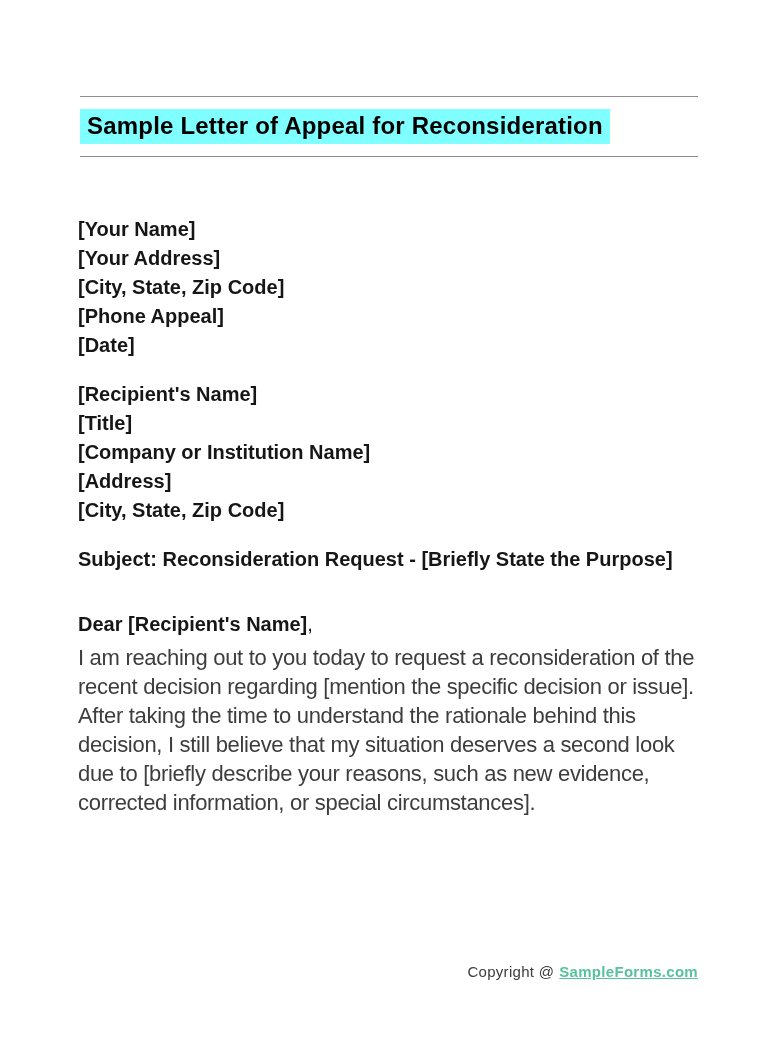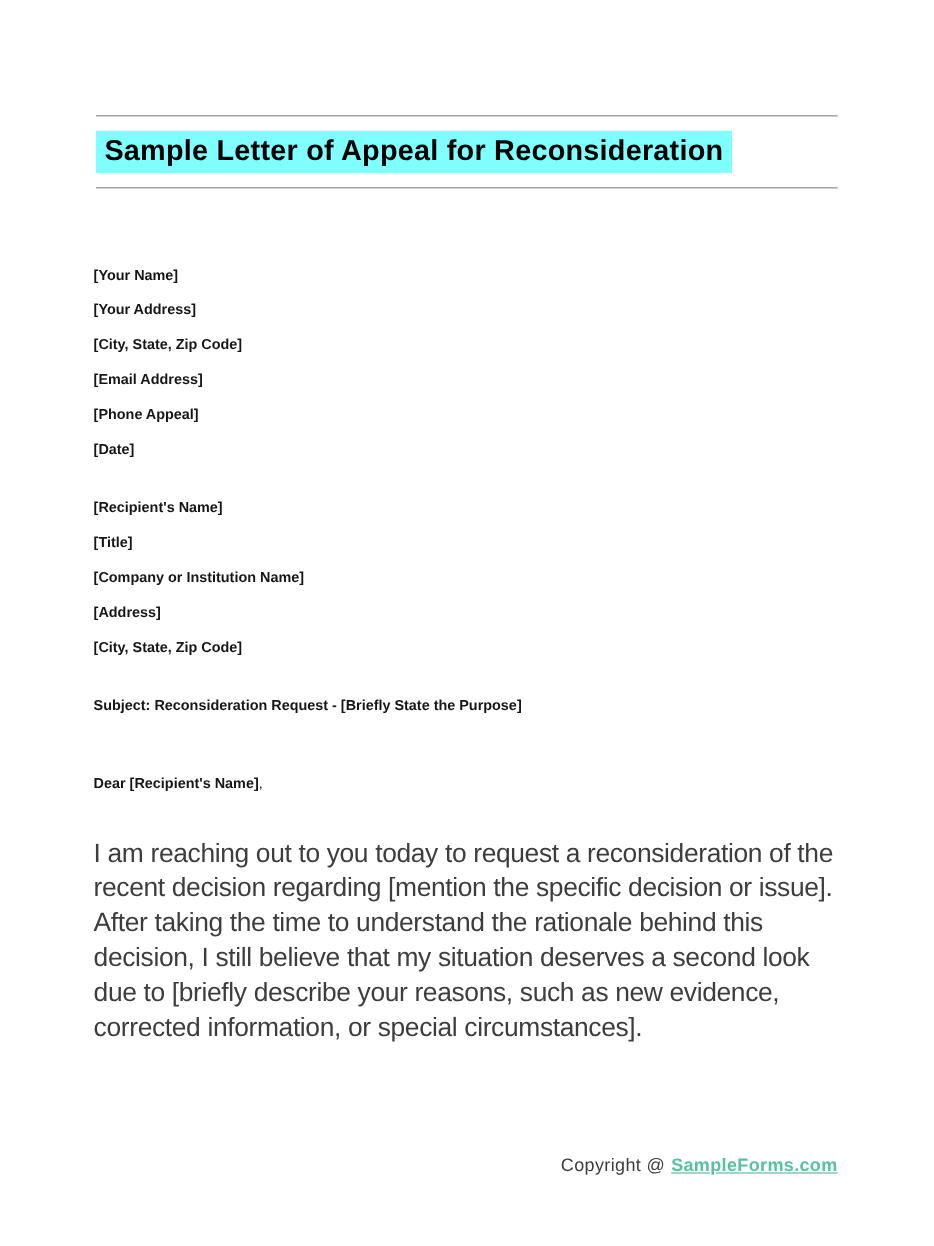--- a/index.html
+++ b/index.html
@@ -27,28 +27,28 @@
     line-height: 1.15;
     padding: 3px 7px 4px 7px;
     letter-spacing: 0.2px;
   }
   .letter {
     margin: 58px 76px 0 78px;
     color: #161616;
   }
   .block { margin-bottom: 20px; }
   .line {
-    font-size: 12px;
+    font-size: 20px;
     font-weight: bold;
     line-height: 29px;
     color: #161616;
     white-space: pre;
   }
   .subject-line { margin-bottom: 36px; }
-  .salutation-line { margin-bottom: 28px; }
+  .salutation-line { margin-bottom: 4px; }
   .salutation-punct { font-weight: normal; }
   .body-paragraph {
     width: 624px;
     font-size: 22px;
     font-weight: normal;
     line-height: 29px;
     color: #3d3d3d;
     letter-spacing: -0.3px;
   }
   .footer {
@@ -76,21 +76,20 @@
   <div class="header">
     <span class="title-highlight" style="background: rgb(127, 255, 255);">Sample Letter of Appeal for Reconsideration</span>
   </div>
 
   <div class="letter">
 
     <div class="block">
       <div class="line">[Your Name]</div>
       <div class="line">[Your Address]</div>
       <div class="line">[City, State, Zip Code]</div>
-      <div class="line">[Email Address]</div>
       <div class="line">[Phone Appeal]</div>
       <div class="line">[Date]</div>
     </div>
 
     <div class="block">
       <div class="line">[Recipient's Name]</div>
       <div class="line">[Title]</div>
       <div class="line">[Company or Institution Name]</div>
       <div class="line">[Address]</div>
       <div class="line">[City, State, Zip Code]</div>

